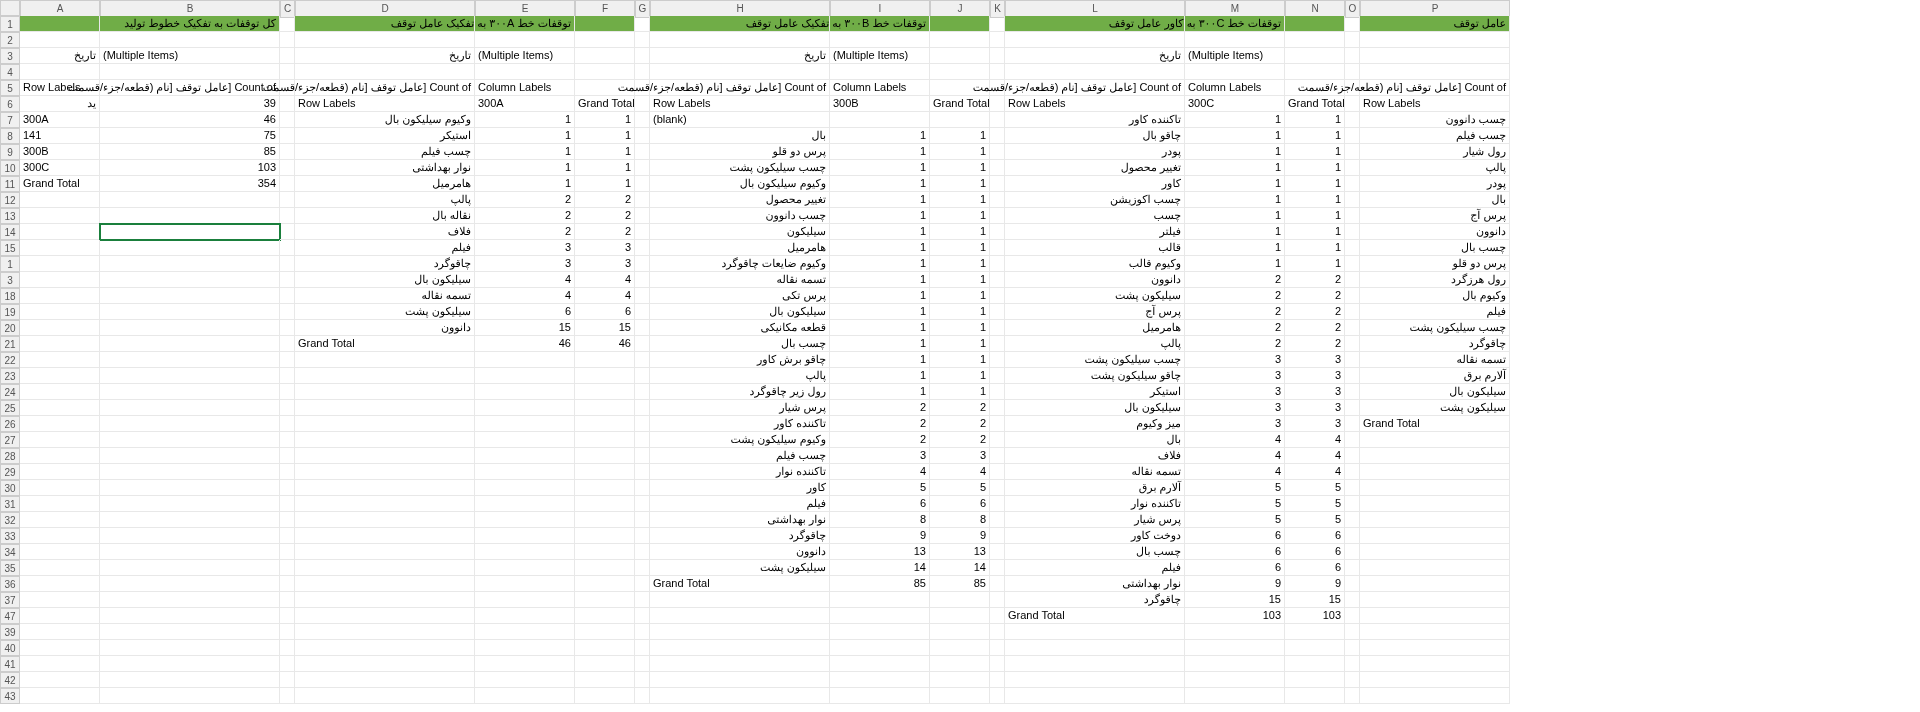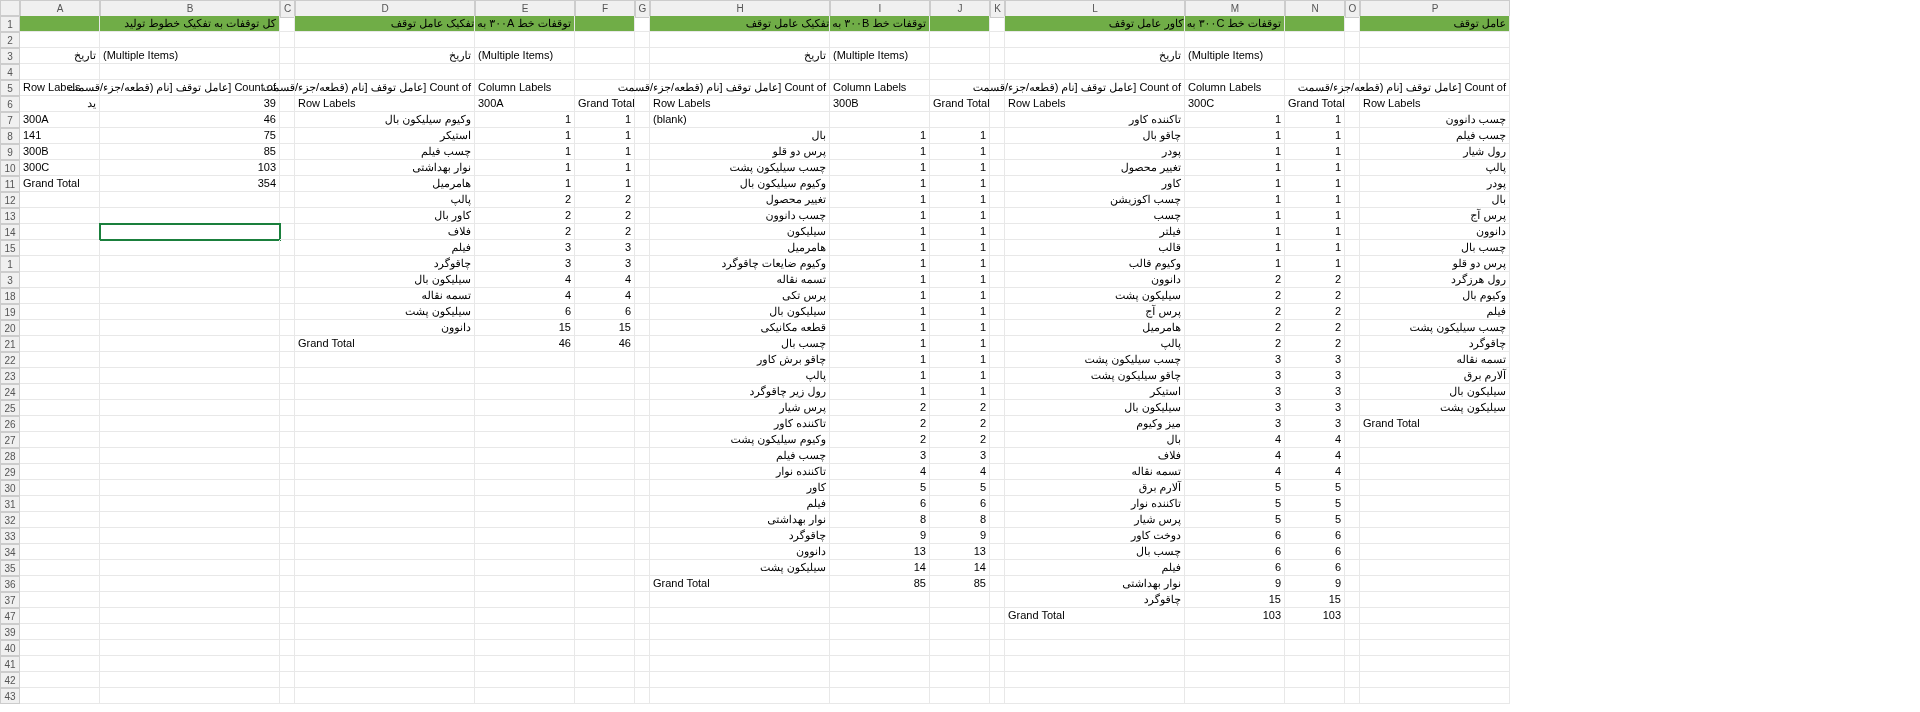--- a/index.html
+++ b/index.html
@@ -275,21 +275,21 @@
     <div class="cell"></div>
     <div class="cell rtl">چسب اکوزیشن</div>
     <div class="cell num">1</div>
     <div class="cell num">1</div>
     <div class="cell"></div>
     <div class="cell rtl">بال</div>
     <div class="row-hdr">13</div>
     <div class="cell"></div>
     <div class="cell"></div>
     <div class="cell"></div>
-    <div class="cell rtl">کاور بال</div>
+    <div class="cell rtl">نقاله بال</div>
     <div class="cell num">2</div>
     <div class="cell num">2</div>
     <div class="cell"></div>
     <div class="cell rtl">چسب دانوون</div>
     <div class="cell num">1</div>
     <div class="cell num">1</div>
     <div class="cell"></div>
     <div class="cell rtl">چسب</div>
     <div class="cell num">1</div>
     <div class="cell num">1</div>

